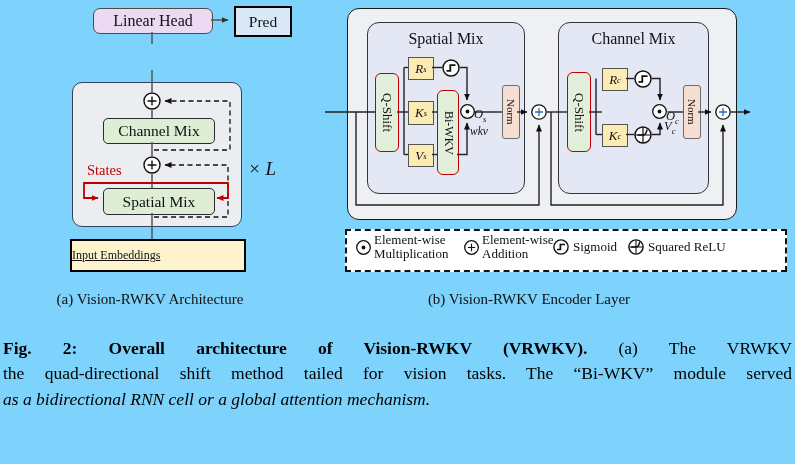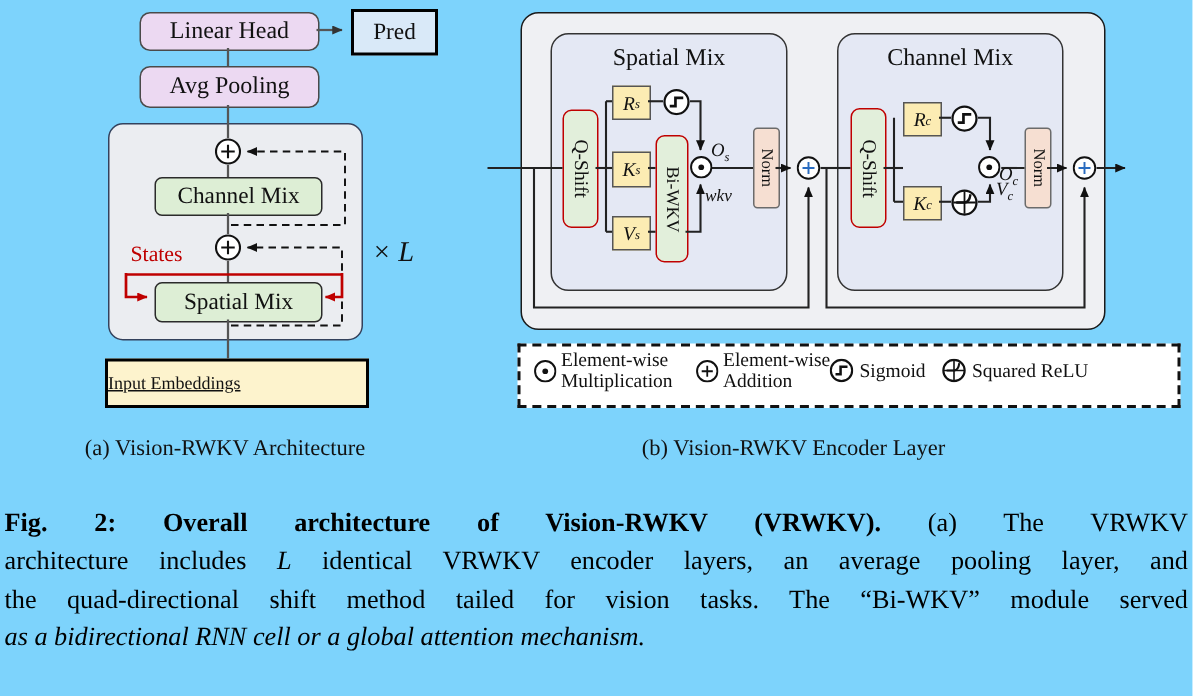--- a/index.html
+++ b/index.html
@@ -47,23 +47,20 @@
 
 <div class="page">
 
   <div class="abs acontainer" style="left:72px;top:82px;width:168px;height:143px;"></div>
 
   <div class="abs pbox" style="left:93px;top:8px;width:118px;height:24px;">
     <span>Linear Head</span>
   </div>
   <div class="abs predbox" style="left:234px;top:6px;width:54px;height:27px;">
     <span>Pred</span>
-  </div>
-  <div class="abs pbox" style="left:93px;top:44px;width:118px;height:26px;">
-    <span>Avg Pooling</span>
   </div>
   <div class="abs greenbox" style="left:103px;top:118px;width:110px;height:24px;">
     <span>Channel Mix</span>
   </div>
   <div class="abs greenbox" style="left:103px;top:188px;width:110px;height:25px;">
     <span>Spatial Mix</span>
   </div>
   <div class="abs inputbox" style="left:70px;top:239px;width:172px;height:29px;">
     <span>Input Embeddings</span>
   </div>
@@ -230,21 +227,21 @@
         <circle cx="7.5" cy="7.5" r="1.9" fill="#111"></circle>
       </svg>
   </div>
   <div class="abs node" style="left:715px;top:104px;">
     <svg width="16" height="16" viewBox="0 0 16 16">
         <circle cx="8" cy="8" r="7.2" fill="#fff" stroke="#111" stroke-width="1.3"></circle>
         <path d="M8,4 V12 M4,8 H12" stroke="#2a6cc0" stroke-width="1.3" fill="none"></path>
       </svg>
   </div>
 
-  <div class="abs mlabel" style="left:474px;top:93px;">
+  <div class="abs mlabel" style="left:474px;top:107px;">
     <span>O</span><sub>s</sub>
   </div>
   <div class="abs mlabel" style="left:470px;top:125px;font-size:11.5px;">wkv</div>
   <div class="abs mlabel" style="left:666px;top:109px;">
     <span>O</span><sub>c</sub>
   </div>
   <div class="abs mlabel" style="left:664px;top:119px;">
     <span>V</span><sub>c</sub>
   </div>
 
@@ -283,18 +280,17 @@
         <path d="M3.5,9 H9 C11.5,9 12.5,7 13,3.5" stroke="#111" stroke-width="1.6" fill="none"></path>
       </svg>
   </div>
   <div class="abs leg-text" style="left:648px;top:240px;">Squared ReLU</div>
 
   <div class="abs subcap" style="left:20px;top:291px;width:260px;">(a) Vision-RWKV Architecture</div>
   <div class="abs subcap" style="left:399px;top:291px;width:260px;">(b) Vision-RWKV Encoder Layer</div>
 
   <div class="caption">
     <div class="capline"><span class="capbold">Fig. 2: Overall architecture of Vision-RWKV (VRWKV).</span><span> (a) The VRWKV</span></div>
-    <div class="capline"><span>architecture includes </span><i>L</i><span> identical VRWKV encoder layers, an average pooling layer, and</span></div>
     <div class="capline">the quad-directional shift method tailed for vision tasks. The “Bi-WKV” module served</div>
     <div class="capline last">as a bidirectional RNN cell or a global attention mechanism.</div>
   </div>
 
 </div>
 
 </body></html>

